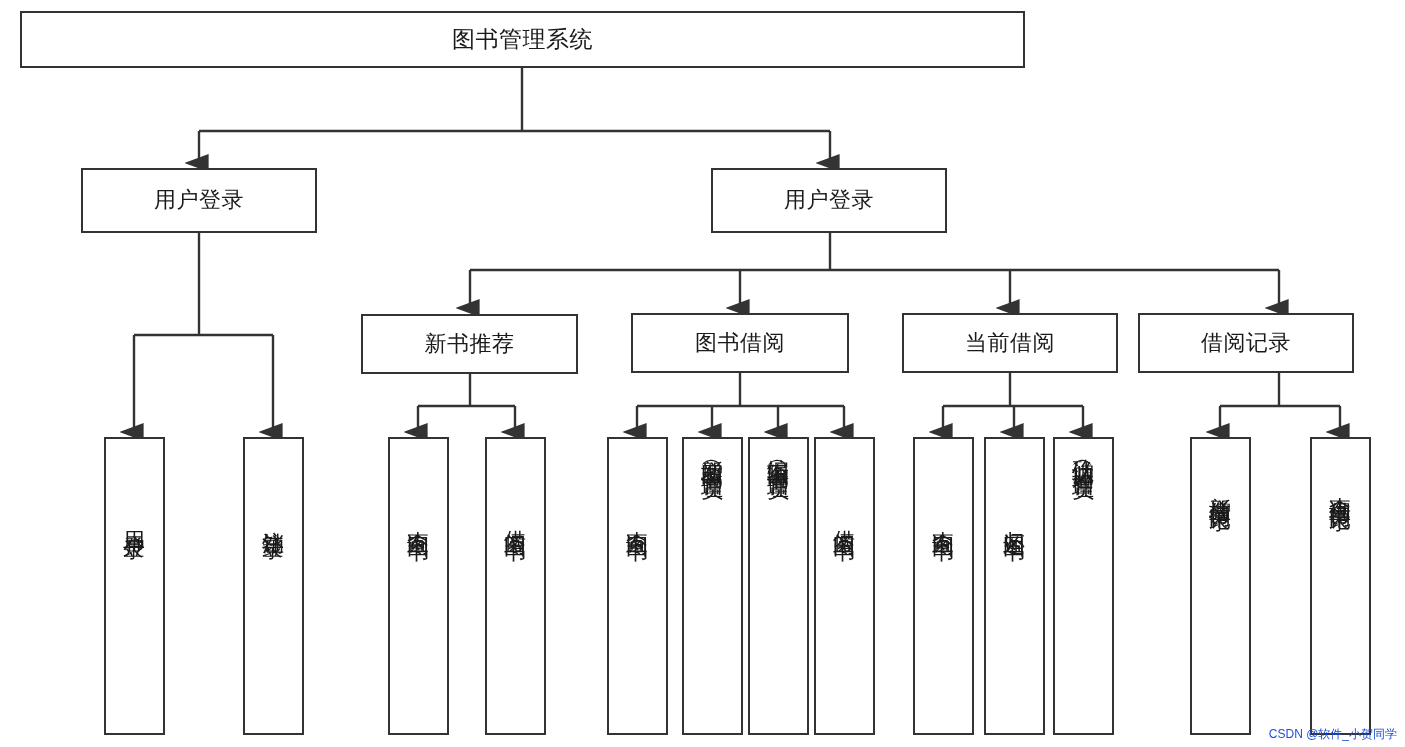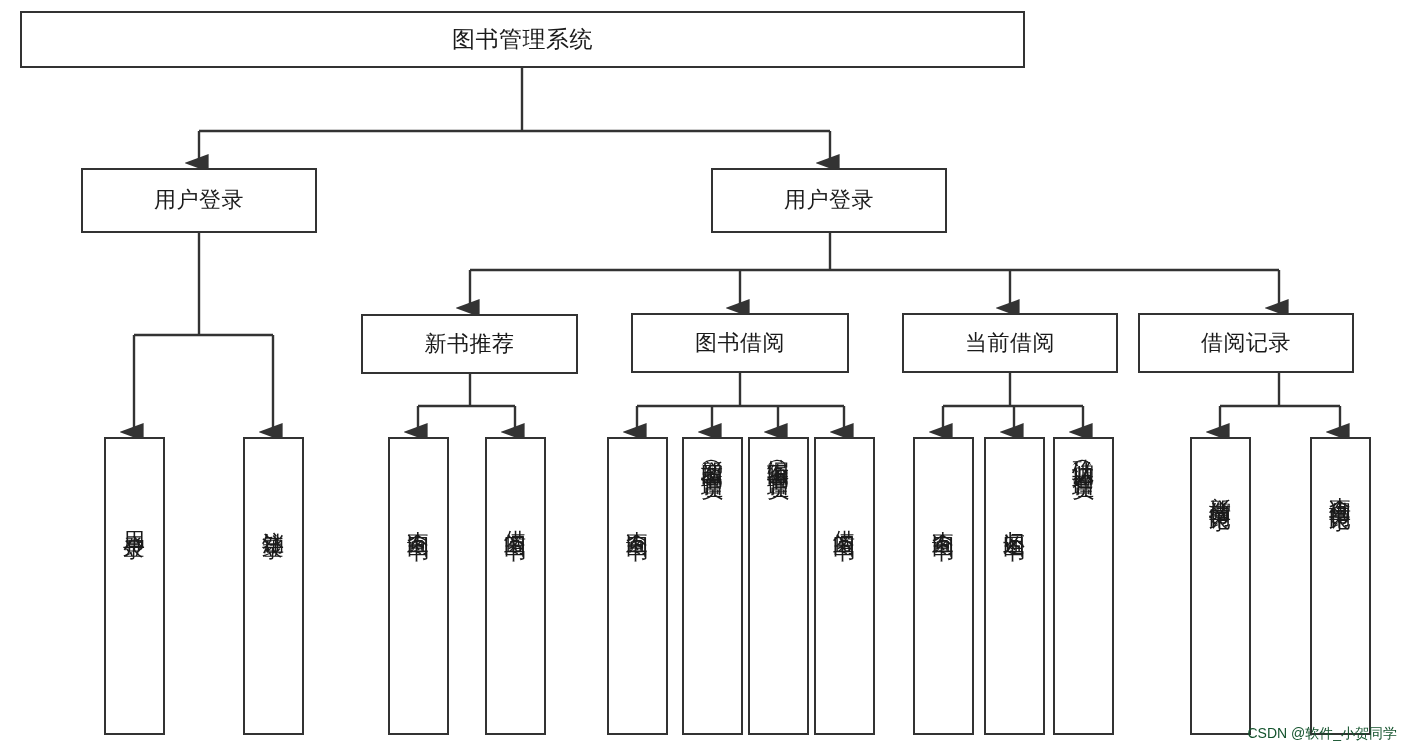--- a/index.html
+++ b/index.html
@@ -53,22 +53,22 @@
     line-height:1.05;
     letter-spacing:3px;
     white-space:nowrap;
     margin:0 auto;
   }
   .v-node.tall-text{padding-top:2px;}
   #watermark{
     position:absolute;
     right:8px;
     bottom:4px;
-    font-size:14px;
-    color:#14532d;
+    font-size:12px;
+    color:#1d4ed8;
     z-index:5;
     white-space:nowrap;
     font-family:"Liberation Sans","DejaVu Sans",sans-serif;
   }
 </style>
 </head>
 <body>
 
 <div id="diagram">
 

